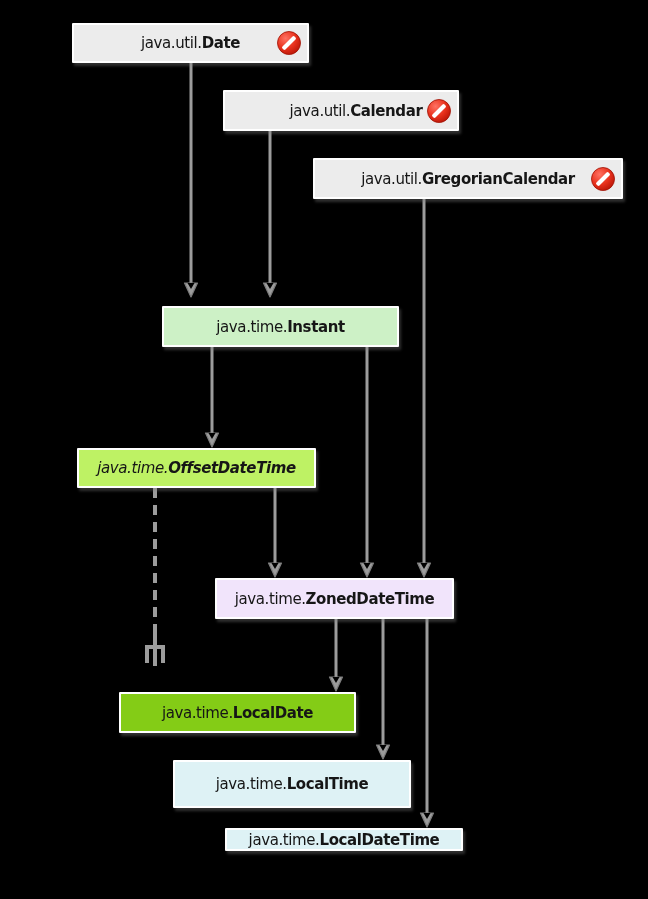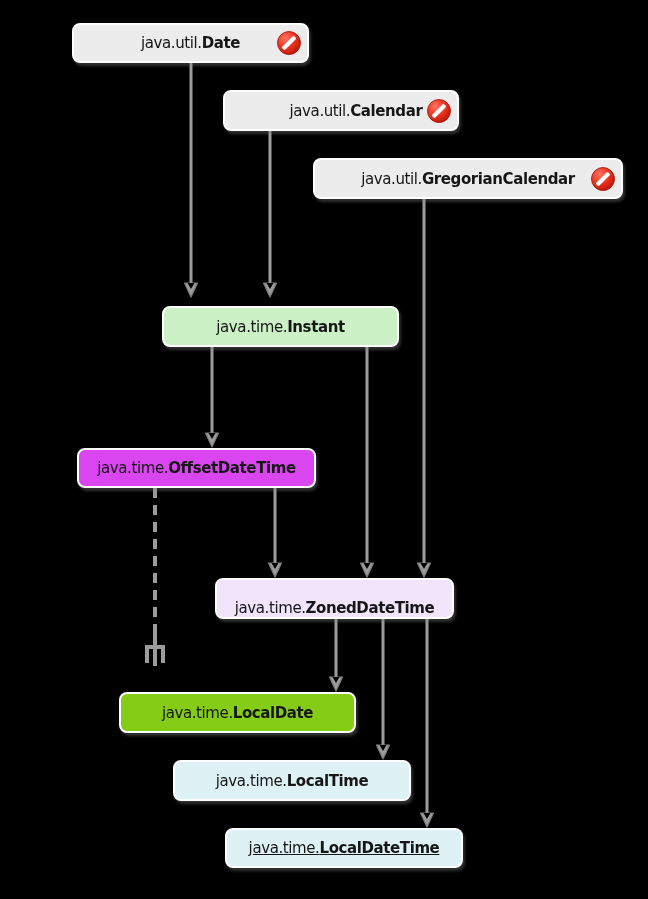--- a/index.html
+++ b/index.html
@@ -9,37 +9,37 @@
   }
   #edge-layer{position:absolute;left:0;top:0;width:648px;height:899px;}
   .edge{stroke:var(--arrow,#9c9c9c);stroke-width:3;fill:none;}
   .edge.dashed{stroke-width:4;stroke-dasharray:10 7;}
   .head{fill:var(--arrow,#9c9c9c);stroke:#7d7d7d;stroke-width:1.2;stroke-linejoin:round;}
   .notch{fill:#000;stroke:none;}
   .fork{stroke:var(--arrow,#9c9c9c);stroke-width:4;fill:none;}
   .node{
     position:absolute;box-sizing:border-box;
     display:flex;align-items:center;justify-content:center;
-    border:2px solid #ffffff;border-radius:8px;
+    border:2px solid #ffffff;border-radius:1px;
     box-shadow:2px 3px 3px rgba(125,125,125,0.38);
     font-size:15px;letter-spacing:-0.4px;color:#161616;white-space:nowrap;
   }
   .node .cls{font-weight:bold;}
   .node .ban{position:absolute;right:5px;top:50%;transform:translateY(-50%);
     width:26px;height:26px;display:block;}
   
   #n-date{left:72px;top:23px;width:237px;height:40px;}
   #n-calendar{left:223px;top:90px;width:236px;height:41px;}
   #n-gregorian{left:313px;top:158px;width:310px;height:41px;}
   #n-instant{left:162px;top:298px;width:237px;height:41px;margin-top:8px;}
   #n-offset{left:77px;top:448px;width:239px;height:40px;}
-  #n-zoned{left:215px;top:578px;width:239px;height:41px;align-items:flex-end;}
+  #n-zoned{left:215px;top:578px;width:239px;height:41px;}
   #n-localdate{left:119px;top:692px;width:237px;height:41px;}
-  #n-localtime{left:173px;top:760px;width:238px;height:41px;}
-  #n-localdatetime{left:225px;top:828px;width:238px;height:40px;text-decoration:underline;}
+  #n-localtime{left:173px;top:760px;width:238px;height:48px;}
+  #n-localdatetime{left:225px;top:828px;width:238px;height:23px;}
   #shared-defs{position:absolute;width:0;height:0;}
 </style>
 </head>
 <body>
 
 <div id="canvas">
 
   <svg id="shared-defs" aria-hidden="true">
     <defs>
       <radialGradient id="gRed" cx="35%" cy="30%" r="80%">
@@ -138,21 +138,21 @@
     <svg class="ban" viewBox="0 0 26 26">
       <circle cx="13" cy="13" r="11.5" fill="url(#gRed)" stroke="#9e1204" stroke-width="0.8"></circle>
       <rect x="4.5" y="10.9" width="17" height="4.2" rx="1.4" fill="#ffffff" transform="rotate(-45 13 13)"></rect>
     </svg>
   </div>
 
   <div class="node" id="n-instant" style="background-color: rgb(205, 241, 198);">
     <span><span class="prefix">java.time.</span><span class="cls">Instant</span></span>
   </div>
 
-  <div class="node" id="n-offset" style="background-color: #d946ef;">
+  <div class="node" id="n-offset" style="background-color: #bef264; font-style: italic;">
     <span><span class="prefix">java.time.</span><span class="cls">OffsetDateTime</span></span>
   </div>
 
   <div class="node" id="n-zoned" style="background-color: rgb(241, 228, 251);">
     <span><span class="prefix">java.time.</span><span class="cls">ZonedDateTime</span></span>
   </div>
 
   <div class="node" id="n-localdate" style="background-color: #84cc16;">
     <span><span class="prefix">java.time.</span><span class="cls">LocalDate</span></span>
   </div>

